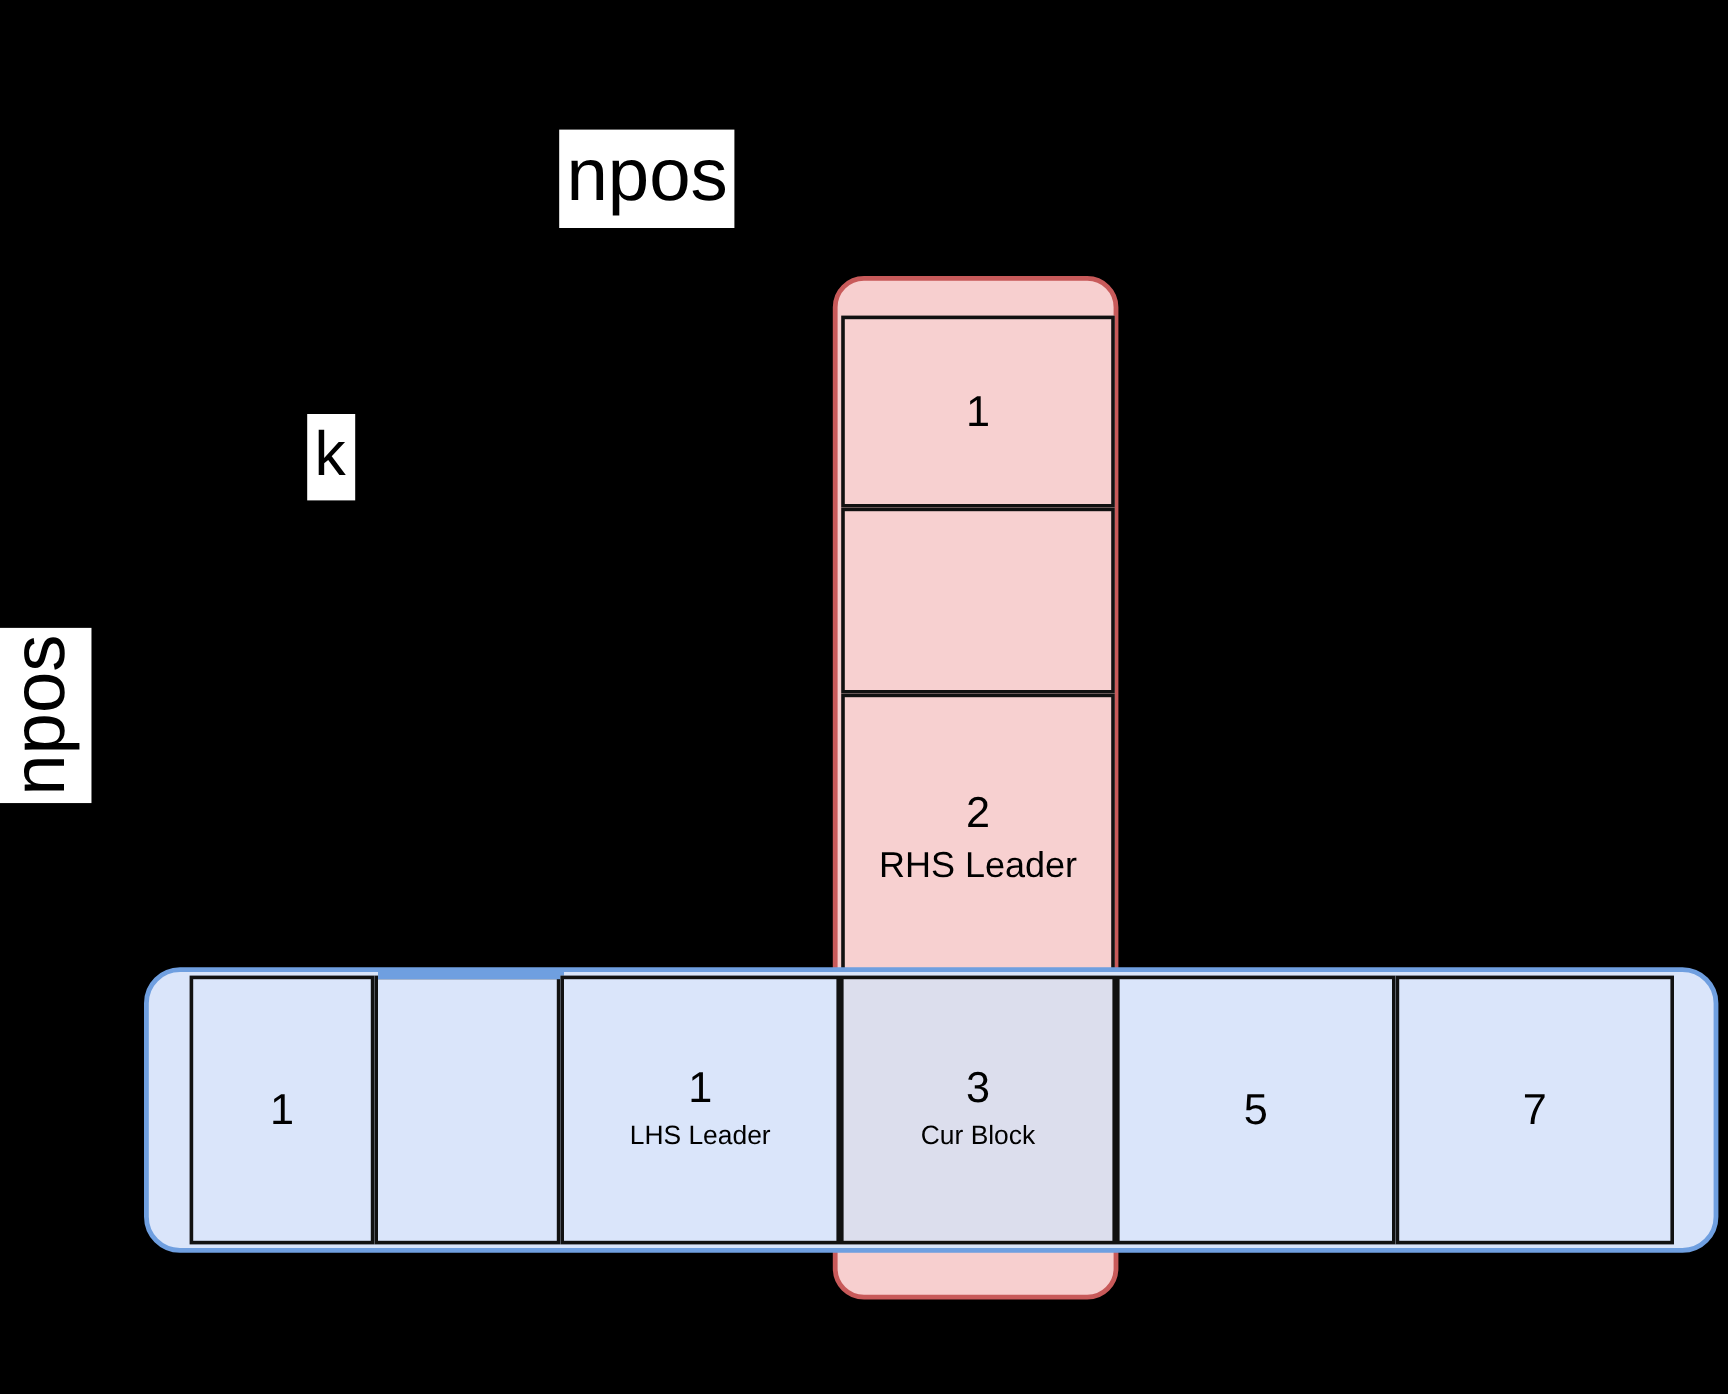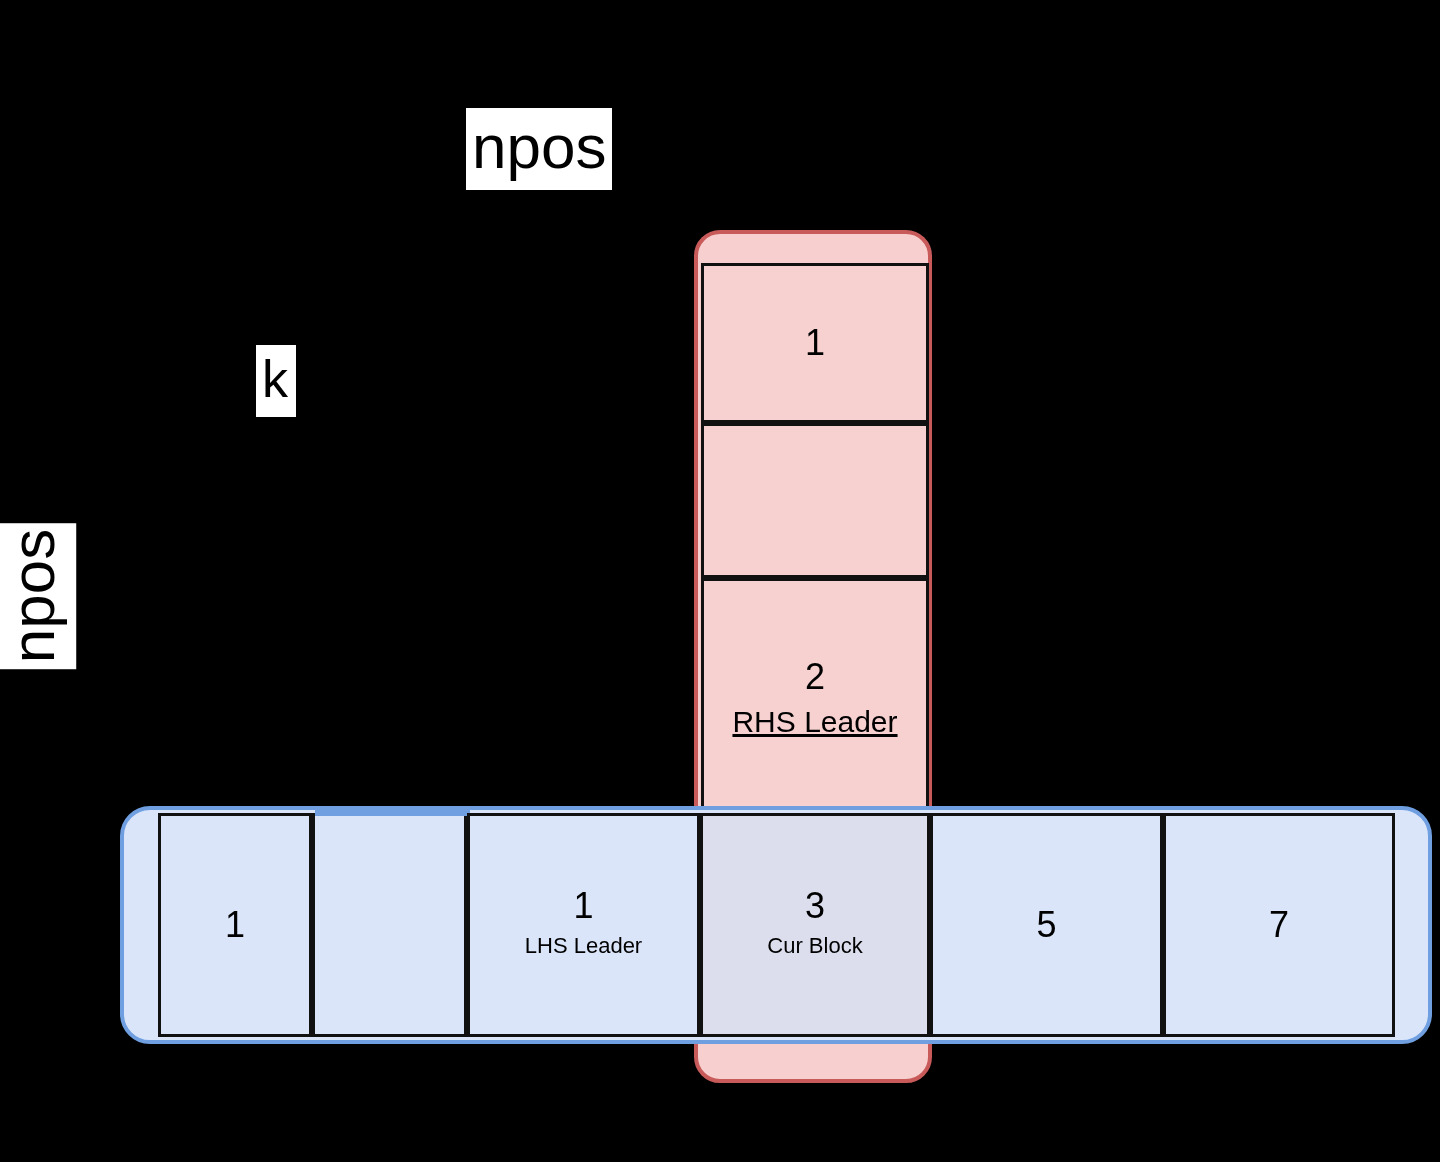--- a/index.html
+++ b/index.html
@@ -19,21 +19,21 @@
   
   .vcol-outer{position:absolute;left:694px;top:230px;width:238px;height:853px;
               background:#f7cfcf;border:4px solid #c85a5a;border-radius:26px;
               box-sizing:border-box;}
   .vcol-cells{position:absolute;left:701px;top:263px;width:228px;height:556px;}
   .vcell{position:absolute;left:0;width:228px;box-sizing:border-box;
          background:#f7d0d0;border:3px solid #111;
          display:flex;flex-direction:column;align-items:center;
          justify-content:center;}
   .vcell .num{font-size:36px;line-height:1.15;}
-  .vcell .lab{font-size:30px;line-height:1.25;margin-top:6px;text-decoration:underline;}
+  .vcell .lab{font-size:30px;line-height:1.25;margin-top:6px;}
 
   
   .hrow-outer{position:absolute;left:120px;top:806px;width:1312px;height:238px;
               background:#dae5fa;border:4px solid #6f9fe0;border-radius:30px;
               box-sizing:border-box;}
   .hrow-cells{position:absolute;left:158px;top:813px;width:1237px;height:224px;
               display:flex;}
   .hcell{position:relative;box-sizing:border-box;background:#dae5fa;
          border:3px solid #111;
          display:flex;flex-direction:column;align-items:center;

